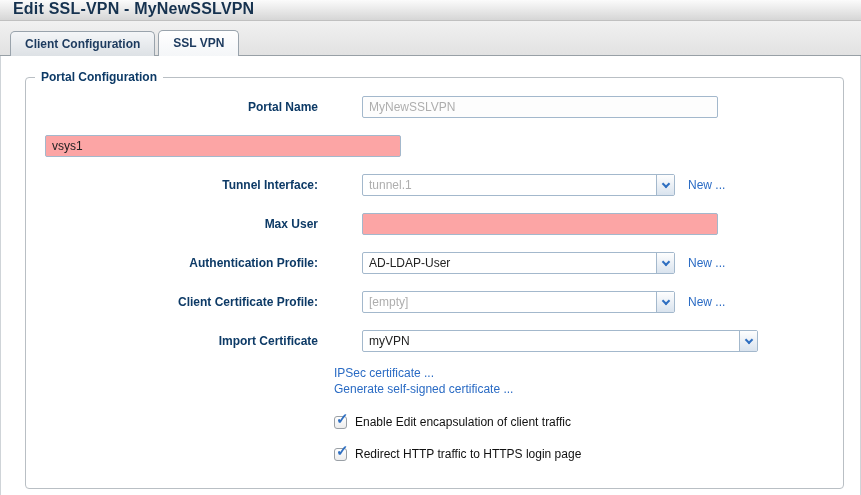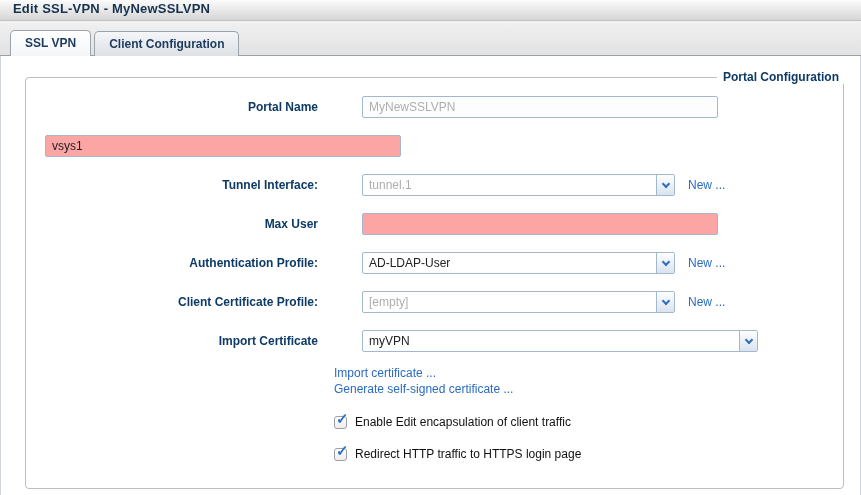--- a/index.html
+++ b/index.html
@@ -10,21 +10,21 @@
     background:#fff;
   }
   
   .titlebar {
     height:21px; padding:0 13px;
     background:linear-gradient(#fbfbfb,#d6d6d6);
     border-bottom:1px solid #c0c0c0;
     display:flex; align-items:flex-end;
   }
   .titlebar span {
-    font-weight:bold; font-size:13px; color:#16324f;
+    font-weight:bold; font-size:16px; color:#16324f;
     line-height:19px; margin-bottom:2px; letter-spacing:.2px;
   }
   
   .tabstrip {
     height:35px; background:linear-gradient(#f1f1f1,#e2e2e2);
     border-bottom:1px solid #98a0a6;
     display:flex; align-items:flex-end; padding:0 0 0 10px; gap:3px;
   }
   .tab {
     padding:5px 14px 5px 14px;
@@ -42,22 +42,22 @@
   .content {
     background:#fff; height:439px;
     border-left:1px solid #cfd4d8; border-right:1px solid #cfd4d8;
     padding:14px 16px 6px 24px;
   }
   fieldset.panel {
     margin:0; border:1px solid #b9bfc4; border-radius:4px;
     padding:12px 0 16px 0; height:100%;
   }
   legend.panel-legend {
-    margin-left:2px; padding:0 6px;
-    font-weight:bold; color:var(--label,#0d3a66); font-size:12px;text-align:right;
+    margin-left:9px; padding:0 6px;
+    font-weight:bold; color:var(--label,#0d3a66); font-size:12px;
   }
   .row { display:flex; align-items:center; margin-bottom:17px;gap:17px; }
   .lbl {
     width:300px; text-align:right; padding-right:8px;
     font-weight:bold; color:var(--label,#0d3a66);
   }
   .ctl { display:flex; align-items:center; gap:13px;margin-left:19px; }
   .txt {
     width:356px; height:22px; border:1px solid #a3b8cc; border-radius:2px;
     padding:0 6px; font-family:"Liberation Sans", sans-serif; font-size:12px;
@@ -100,26 +100,26 @@
 </head>
 <body>
 
 <div class="window">
 
   <div class="titlebar">
     <span>Edit SSL-VPN - MyNewSSLVPN</span>
   </div>
 
   <div class="tabstrip">
+    <div class="tab">
+      <span>Client Configuration</span>
+    </div>
     <div class="tab active">
       <span>SSL VPN</span>
     </div>
-    <div class="tab">
-      <span>Client Configuration</span>
-    </div>
   </div>
 
   <div class="content">
     <fieldset class="panel">
       <legend class="panel-legend">Portal Configuration</legend>
 
       <div class="row">
         <div class="lbl">Portal Name</div>
         <div class="ctl">
           <input class="txt dim" readonly="" value="MyNewSSLVPN" style="">
@@ -184,21 +184,21 @@
           <div class="select wide">
             <span class="selval">myVPN</span>
             <span class="selbtn">
                 <span class="chev"></span>
               </span>
           </div>
         </div>
       </div>
 
       <div class="linkblock">
-        <div class="linkline">Import certificate ...</div>
+        <div class="linkline">IPSec certificate ...</div>
         <div class="linkline">Generate self-signed certificate ...</div>
       </div>
 
       <div class="checkrow">
         <span class="cb">
           <span class="tick">✓</span>
         </span>
         <span class="cblabel">Enable Edit encapsulation of client traffic</span>
       </div>
 

